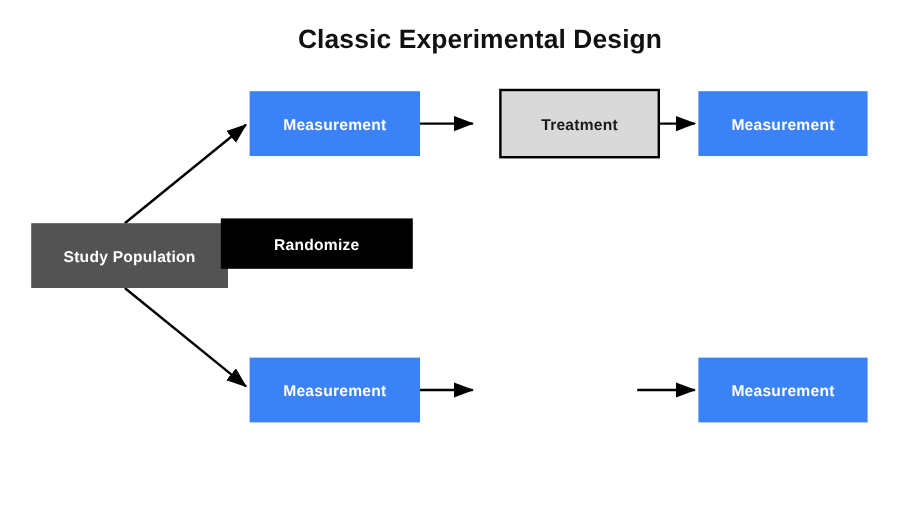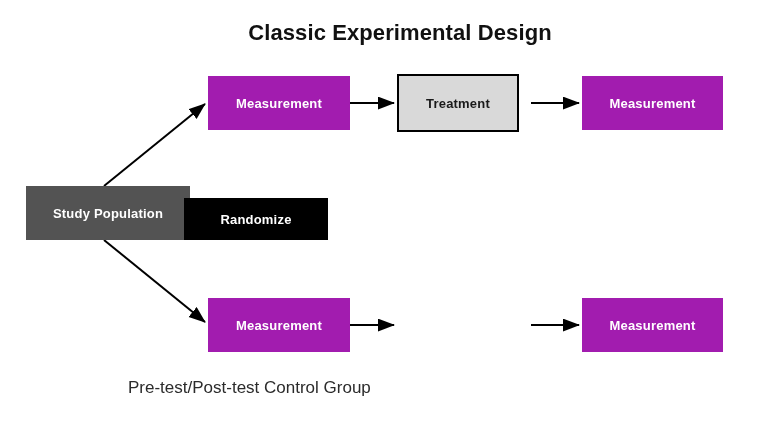--- a/index.html
+++ b/index.html
@@ -46,21 +46,21 @@
     display: flex;
     align-items: center;
     justify-content: center;
     font-size: 13px;
     font-weight: bold;
     letter-spacing: 0.2px;
     line-height: 1;
     text-align: center;
   }
   .node.measurement {
-    background: #a21caf;
+    background: #3b82f6;
     color: #ffffff;
     border: none;
   }
   .node.population {
     background: #535353;
     color: #ffffff;
     border: none;
   }
   .node.randomize {
     background: #000000;
@@ -110,40 +110,39 @@
 
     <line x1="350" y1="325" x2="394" y2="325" stroke="#000000" stroke-width="2" marker-end="url(#arrowhead)"></line>
 
     <line x1="531" y1="325" x2="579" y2="325" stroke="#000000" stroke-width="2" marker-end="url(#arrowhead)"></line>
   </svg>
 
   <div class="node population" style="left:26px; top:186px; width:164px; height:54px;">
     <span>Study Population</span>
   </div>
 
-  <div class="node randomize" style="left:184px; top:198px; width:144px; height:42px;">
+  <div class="node randomize" style="left:184px; top:182px; width:160px; height:42px;">
     <span>Randomize</span>
   </div>
 
   <div class="node measurement" style="left:208px; top:76px; width:142px; height:54px;">
     <span>Measurement</span>
   </div>
 
-  <div class="node treatment" style="left:397px; top:74px; width:122px; height:58px;">
+  <div class="node treatment" style="left:416px; top:74px; width:134px; height:58px;">
     <span>Treatment</span>
   </div>
 
   <div class="node measurement" style="left:582px; top:76px; width:141px; height:54px;">
     <span>Measurement</span>
   </div>
 
   <div class="node measurement" style="left:208px; top:298px; width:142px; height:54px;">
     <span>Measurement</span>
   </div>
 
 
   <div class="node measurement" style="left:582px; top:298px; width:141px; height:54px;">
     <span>Measurement</span>
   </div>
 
-  <div class="caption">Pre-test/Post-test Control Group</div>
 
 </div>
 
 </body></html>

